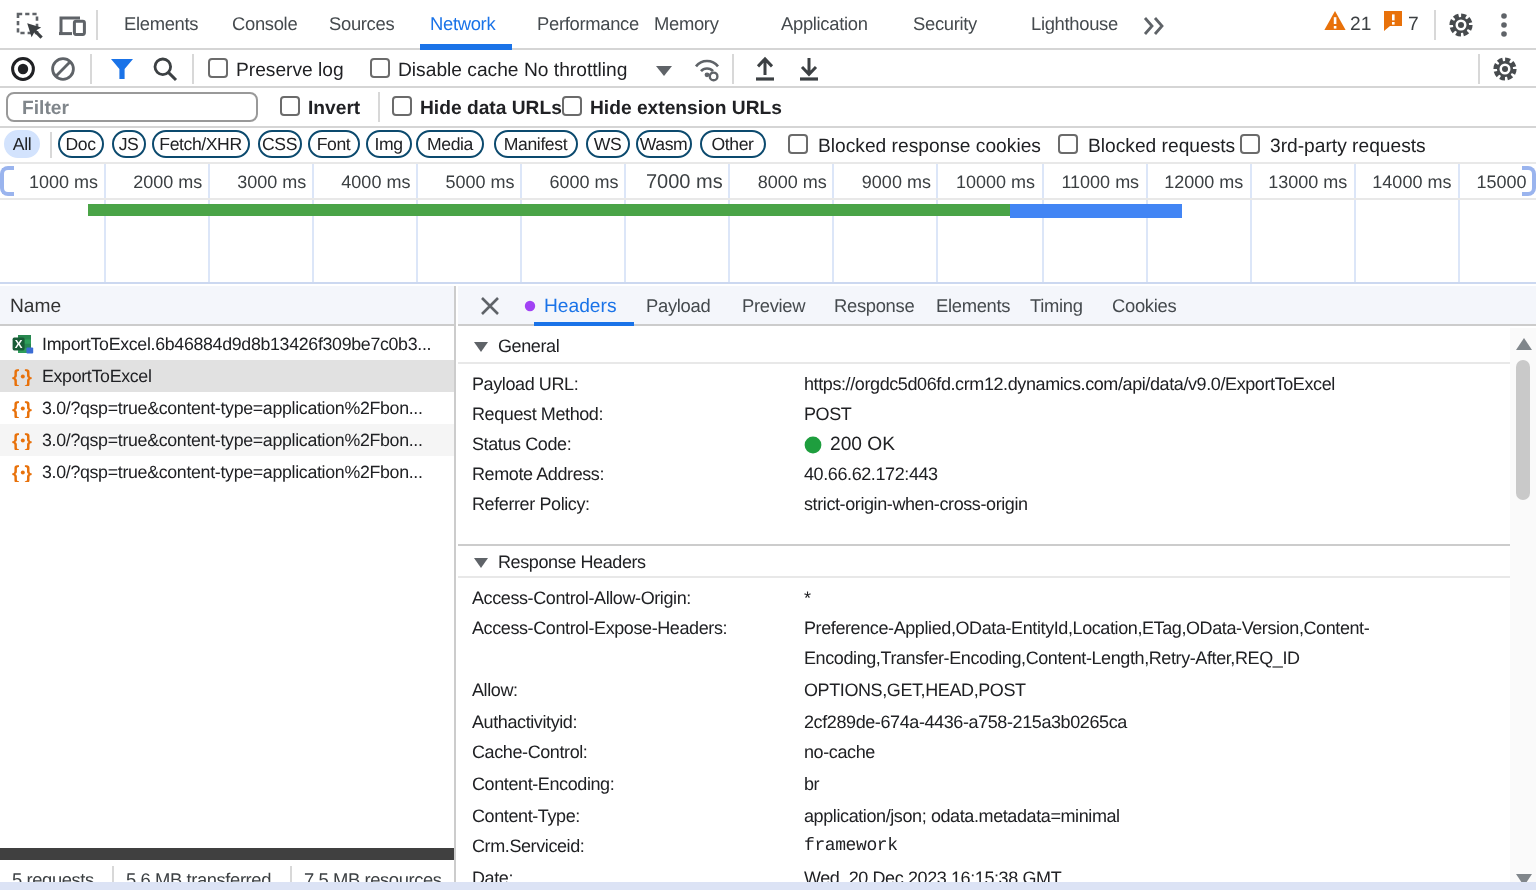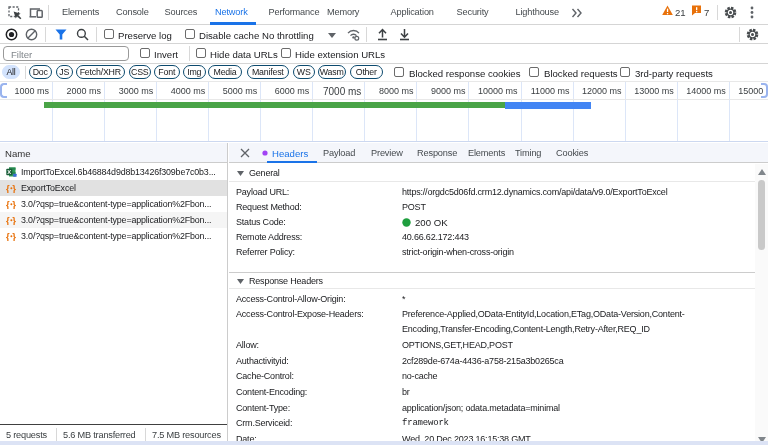--- a/index.html
+++ b/index.html
@@ -122,21 +122,21 @@
     <path d="M2 11.5 H11" stroke="#3c4043" stroke-width="1.6"></path>
   </svg>
   <div class="abs sep" style="left:739px;top:2px;height:15px;"></div>
   <svg class="abs" style="left:746px;top:3px;" width="13" height="13" viewBox="0 0 13 13">
     <circle cx="6.5" cy="6.5" r="4.6" fill="none" stroke="#474b4e" stroke-width="2.4" stroke-dasharray="2.4 1.2"></circle>
     <circle cx="6.5" cy="6.5" r="3.4" fill="none" stroke="#474b4e" stroke-width="1.3"></circle>
     <circle cx="6.5" cy="6.5" r="1.5" fill="#474b4e"></circle>
   </svg>
 </div>
 
-<div class="abs" style="left:0;top:44px;width:768px;height:20px;border-bottom:1px solid #d5d5d5;background:#fff;">
+<div class="abs" style="left:0;top:44px;width:768px;height:20px;border-bottom:1px solid #d5d5d5;background:#fff;font-weight:bold;">
   <div class="abs" style="left:3px;top:2px;width:126px;height:15px;border:1px solid #999;border-radius:4px;background:#fff;color:#80868b;padding:2px 0 0 7px;">Filter</div>
   <span class="cb abs" style="left:140px;top:4px;"></span>
   <div class="abs" style="left:154px;top:5px;">Invert</div>
   <div class="abs sep" style="left:189px;top:2px;height:15px;"></div>
   <span class="cb abs" style="left:196px;top:4px;"></span>
   <div class="abs" style="left:210px;top:5px;">Hide data URLs</div>
   <span class="cb abs" style="left:281px;top:4px;"></span>
   <div class="abs" style="left:295px;top:5px;">Hide extension URLs</div>
 </div>
 
@@ -242,21 +242,21 @@
   </div>
   <div class="abs" style="left:0;top:85px;width:227px;height:16px;" id="r5-x">
     <svg class="abs" style="left:6px;top:3px;" width="11" height="10" viewBox="0 0 11 10">
       <text x="0" y="8.5" font-size="9.5" font-weight="bold" fill="#e8710a" font-family="Liberation Sans">{</text>
       <text x="6.2" y="8.5" font-size="9.5" font-weight="bold" fill="#e8710a" font-family="Liberation Sans">}</text>
       <circle cx="5.4" cy="5.2" r="1" fill="#e8710a"></circle>
     </svg>
     <div class="abs rowtxt" style="left:21px;top:3px;">3.0/?qsp=true&amp;content-type=application%2Fbon...</div>
   </div>
 
-  <div class="abs" style="left:0;top:281px;width:227px;height:19px;border-top:1px solid #404040;background:#fff;color:#3c4043;font-size:9.2px;letter-spacing:-0.2px;">
+  <div class="abs" style="left:0;top:281px;width:227px;height:19px;border-top:6px solid #404040;background:#fff;color:#3c4043;font-size:9.2px;letter-spacing:-0.2px;">
     <div class="abs" style="left:6px;top:5px;">5 requests</div>
     <div class="abs sep" style="left:56px;top:3px;height:13px;"></div>
     <div class="abs" style="left:63px;top:5px;">5.6 MB transferred</div>
     <div class="abs sep" style="left:145px;top:3px;height:13px;"></div>
     <div class="abs" style="left:152px;top:5px;">7.5 MB resources</div>
   </div>
 </div>
 
 <div class="abs" style="left:229px;top:143px;width:539px;height:302px;background:#fff;">
 

